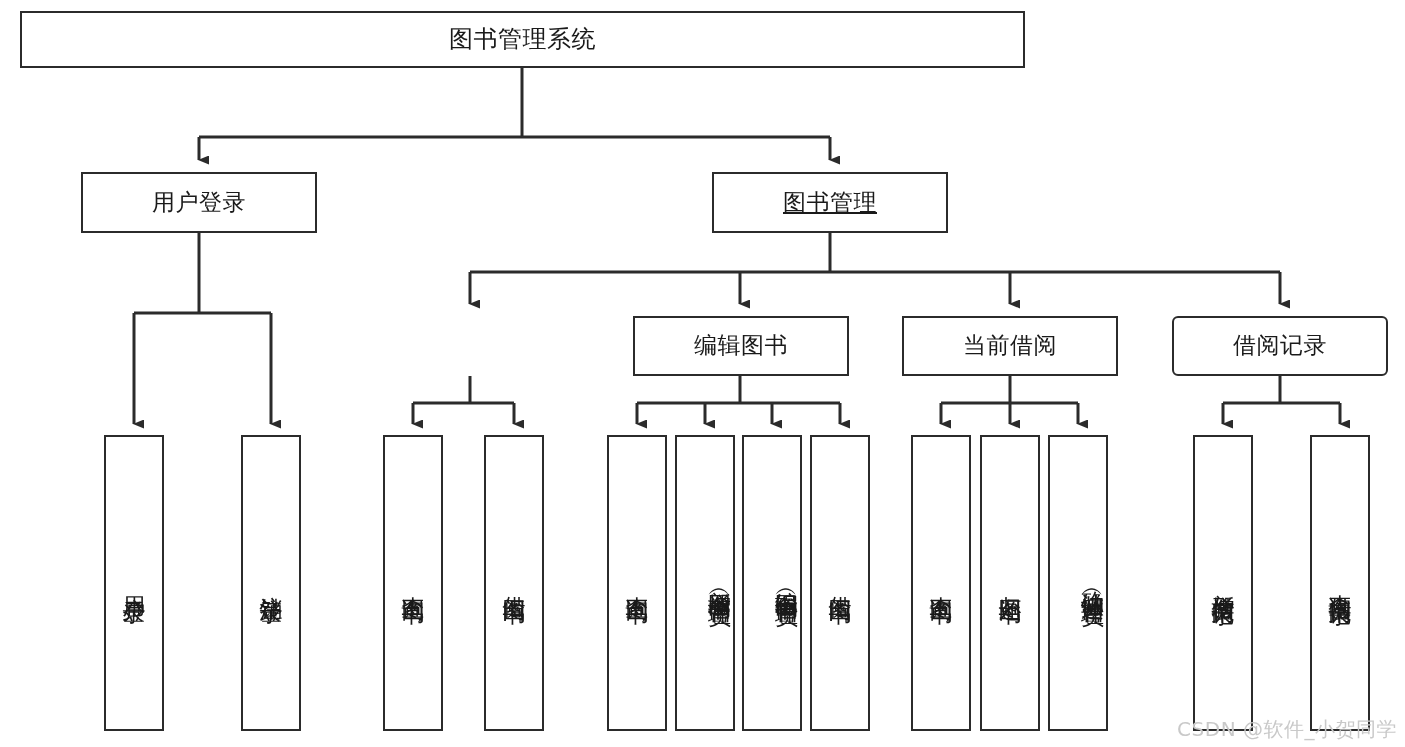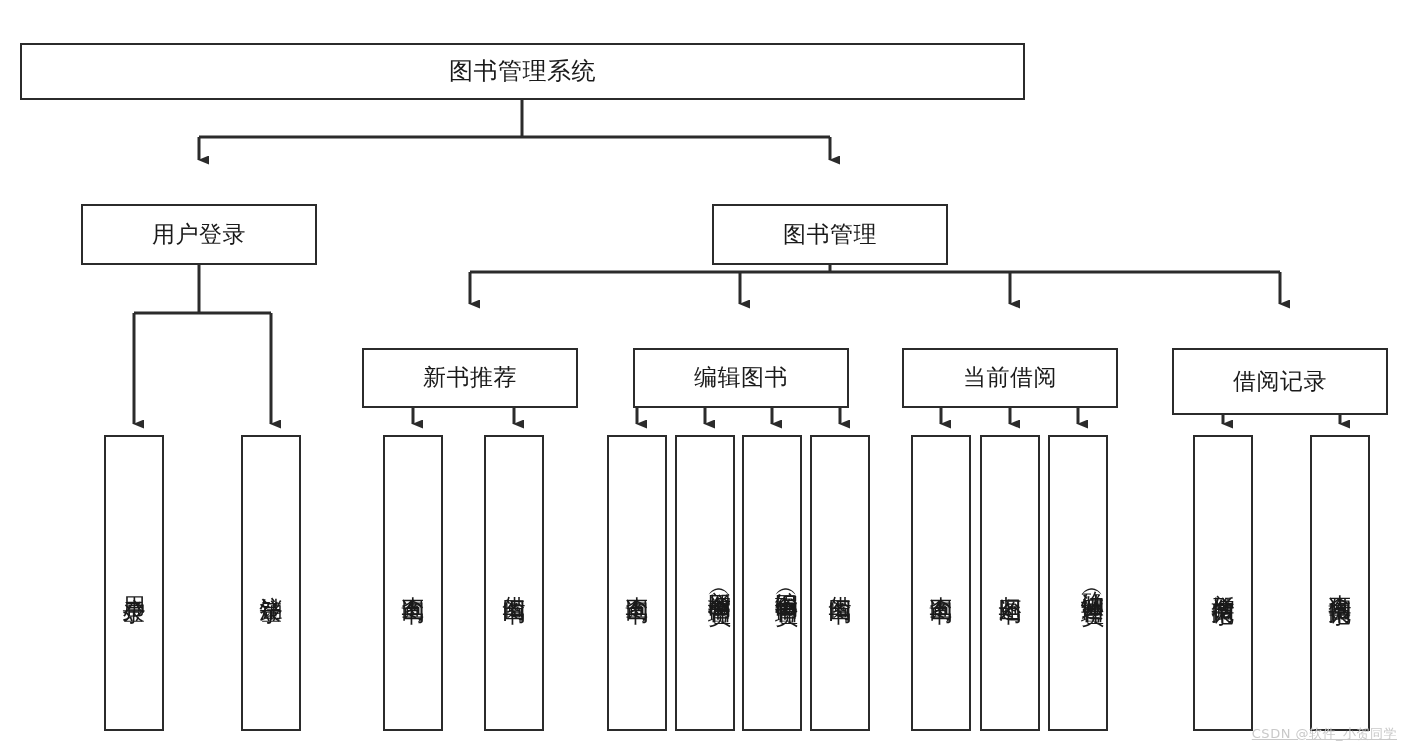--- a/index.html
+++ b/index.html
@@ -35,21 +35,20 @@
     display: flex;
     align-items: center;
     justify-content: center;
     color: #1a1a1a;
   }
   .node.horiz {
     font-size: 23px;
     line-height: 1.1;
     letter-spacing: 0.5px;
     white-space: nowrap;
-    margin-top: 32px;
   }
   .node.root {
     font-size: 24px;
   }
   .node.leaf {
     writing-mode: vertical-rl;
     text-orientation: upright;
     font-size: 23px;
     line-height: 1.18;
     letter-spacing: 2px;
@@ -60,25 +59,24 @@
   .node.leaf.tall {
     align-items: flex-start;
   }
   .node .lbl {
     display: block;
   }
   .watermark {
     position: absolute;
     right: 8px;
     bottom: 4px;
-    font-size: 13px;
+    font-size: 20px;
     color: #c9c9c9;
     white-space: nowrap;
     letter-spacing: 0.5px;
-    text-decoration: underline;
   }
 </style>
 </head>
 <body>
 
 <div id="diagram-root">
 
   <svg class="edges" viewBox="0 0 1405 747">
     <defs>
       <marker id="arrowhead" markerWidth="9" markerHeight="11" refX="4.5" refY="10" orient="auto" markerUnits="userSpaceOnUse">
@@ -129,34 +127,31 @@
     </g>
   </svg>
 
   <div class="node horiz root" style="left:20px; top:11px; width:1005px; height:57px;">
     <span class="lbl">图书管理系统</span>
   </div>
 
   <div class="node horiz" style="left:81px; top:172px; width:236px; height:61px;">
     <span class="lbl">用户登录</span>
   </div>
-  <div class="node horiz" style="left:712px; top:172px; width:236px; height:61px;">
+  <div class="node horiz" style="left:712px; top:172px; width:236px; height:61px;text-decoration:underline;">
     <span class="lbl">图书管理</span>
   </div>
 
-  <div class="node horiz" style="left:362px; top:316px; width:216px; height:60px;">
-    <span class="lbl">新书推荐</span>
-  </div>
   <div class="node horiz" style="left:633px; top:316px; width:216px; height:60px;">
     <span class="lbl">编辑图书</span>
   </div>
   <div class="node horiz" style="left:902px; top:316px; width:216px; height:60px;justify-content:center;">
     <span class="lbl">当前借阅</span>
   </div>
-  <div class="node horiz" style="left:1172px; top:316px; width:216px; height:67px;">
+  <div class="node horiz" style="left:1172px; top:316px; width:216px; height:60px;border-radius:6px;">
     <span class="lbl">借阅记录</span>
   </div>
 
   <div class="node leaf" style="left:104px; top:435px; width:60px; height:296px;">
     <span class="lbl">用户登录</span>
   </div>
   <div class="node leaf" style="left:241px; top:435px; width:60px; height:296px;">
     <span class="lbl">注销登录</span>
   </div>
 

